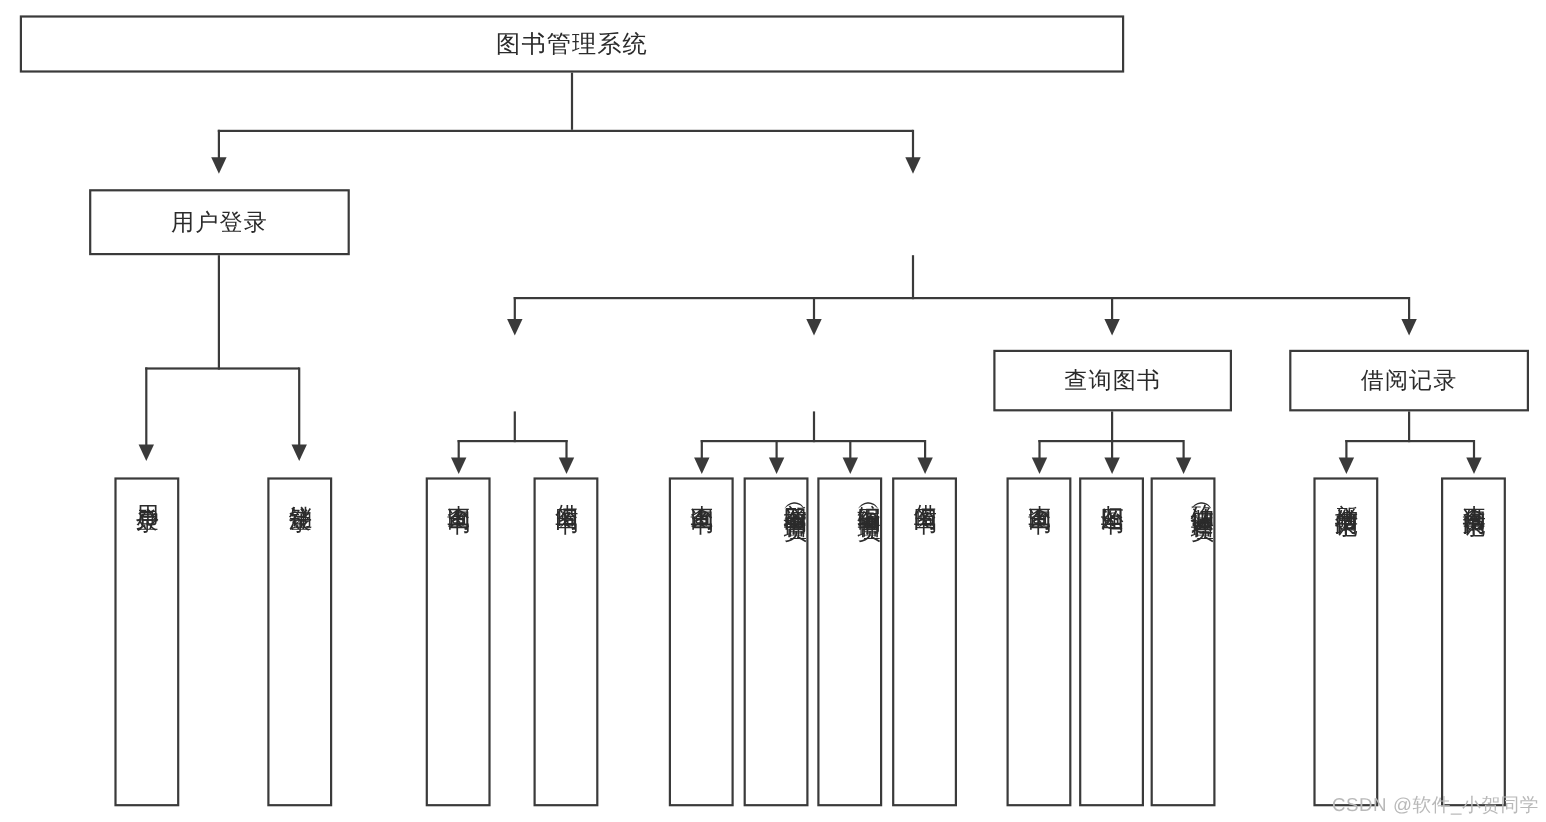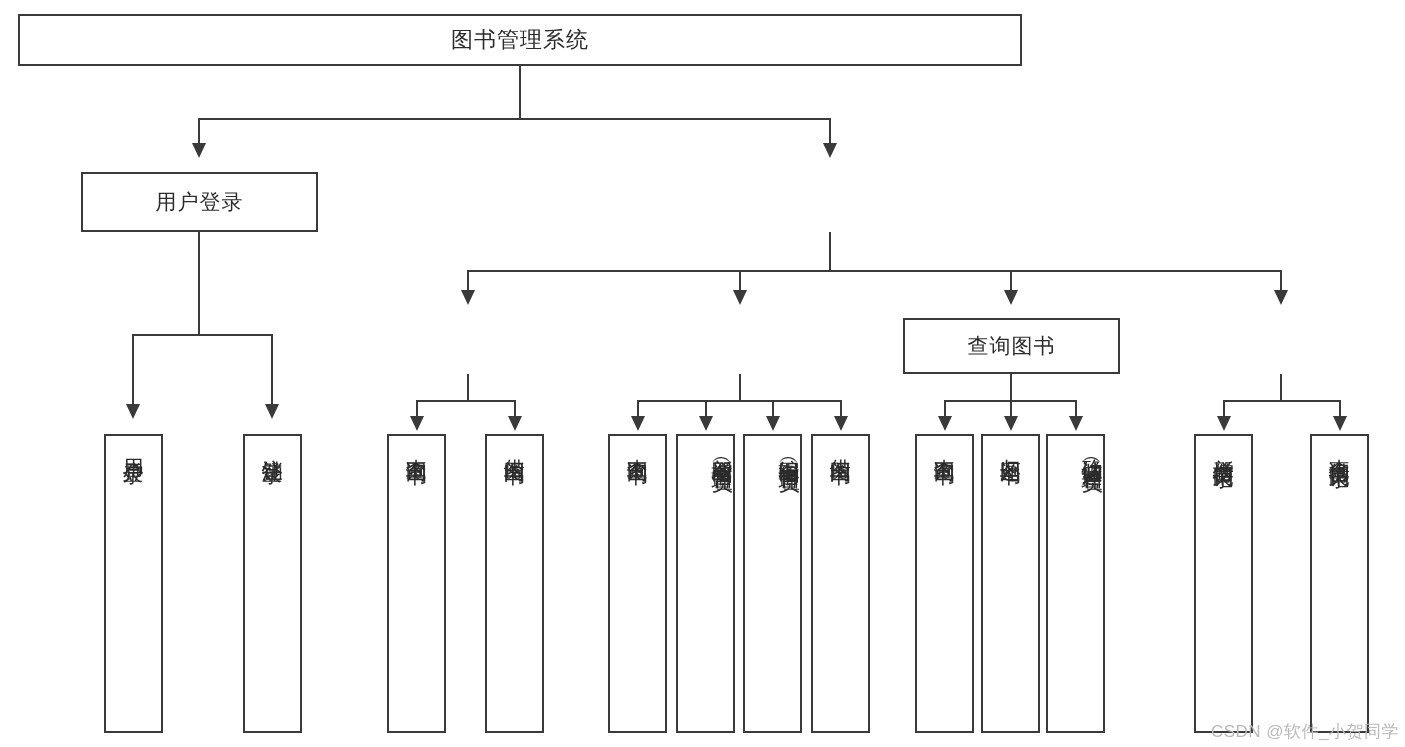--- a/index.html
+++ b/index.html
@@ -107,20 +107,23 @@
   <div class="ln v" style="left:1010px;top:270px;height:22px;"></div>
   <div class="ln v" style="left:1280px;top:270px;height:22px;"></div>
   <div class="arrow" style="left:461px;top:290px;"></div>
   <div class="arrow" style="left:733px;top:290px;"></div>
   <div class="arrow" style="left:1004px;top:290px;"></div>
   <div class="arrow" style="left:1274px;top:290px;"></div>
 
   <div class="node h" style="left:903px;top:318px;width:217px;height:56px;">
     <span>查询图书</span>
   </div>
+  <div class="node h" style="left:1172px;top:318px;width:218px;height:56px;">
+    <span>借阅记录</span>
+  </div>
 
   <div class="ln v" style="left:467px;top:374px;height:28px;"></div>
   <div class="ln h" style="left:416px;top:400px;width:100px;"></div>
   <div class="ln v" style="left:416px;top:400px;height:18px;"></div>
   <div class="ln v" style="left:514px;top:400px;height:18px;"></div>
   <div class="arrow" style="left:410px;top:416px;"></div>
   <div class="arrow" style="left:508px;top:416px;"></div>
 
   <div class="ln v" style="left:739px;top:374px;height:28px;"></div>
   <div class="ln h" style="left:637px;top:400px;width:204px;"></div>

